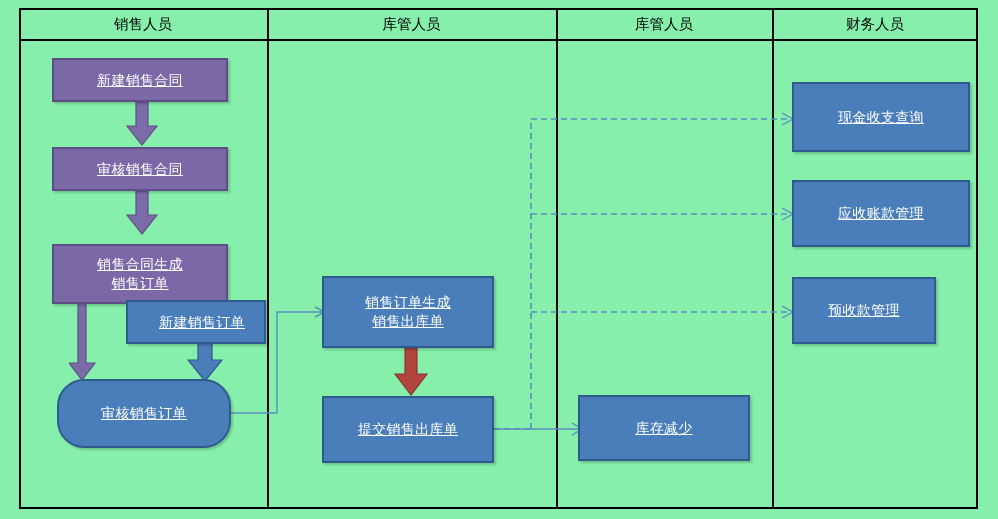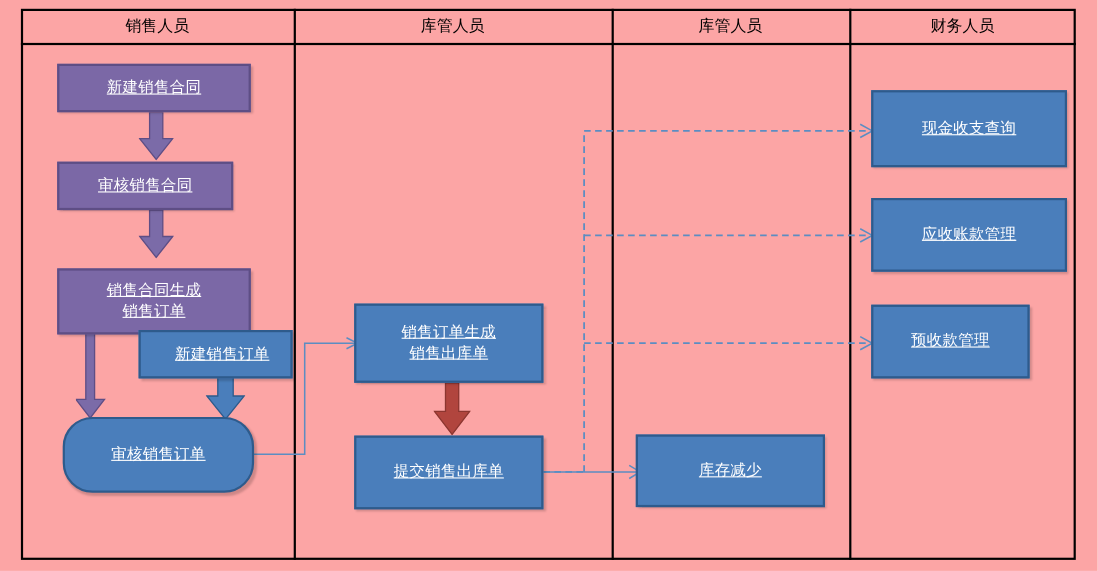--- a/index.html
+++ b/index.html
@@ -7,21 +7,21 @@
     padding: 0;
     background: #ffffff;
   }
   body {
     font-family: "DejaVu Sans", "Liberation Sans", sans-serif;
   }
   #canvas {
     position: relative;
     width: 998px;
     height: 519px;
-    background: #fca5a5;
+    background: #86efac;
     overflow: hidden;
   }
 
   
   .lane-frame {
     position: absolute;
     left: 19px;
     top: 8px;
     width: 959px;
     height: 501px;
@@ -169,21 +169,21 @@
   <div class="block-arrow" style="left:394px; top:348px;">
     <svg width="34" height="48" viewBox="0 0 34 48">
       <polygon points="11,0 23,0 23,26 33,26 17,47 1,26 11,26" fill="#B1453E" stroke="#8C3630" stroke-width="1.2"></polygon>
     </svg>
   </div>
 
   <div class="node purple" style="left:52px;  top:58px;  width:176px; height:44px;">
     <span>新建销售合同</span>
   </div>
 
-  <div class="node purple" style="left:52px;  top:147px; width:160px; height:44px;">
+  <div class="node purple" style="left:52px;  top:147px; width:176px; height:44px;">
     <span>审核销售合同</span>
   </div>
 
   <div class="node purple" style="left:52px;  top:244px; width:176px; height:60px;">
     <div>
       <span>销售合同生成</span>
       <span>销售订单</span>
     </div>
   </div>
 

